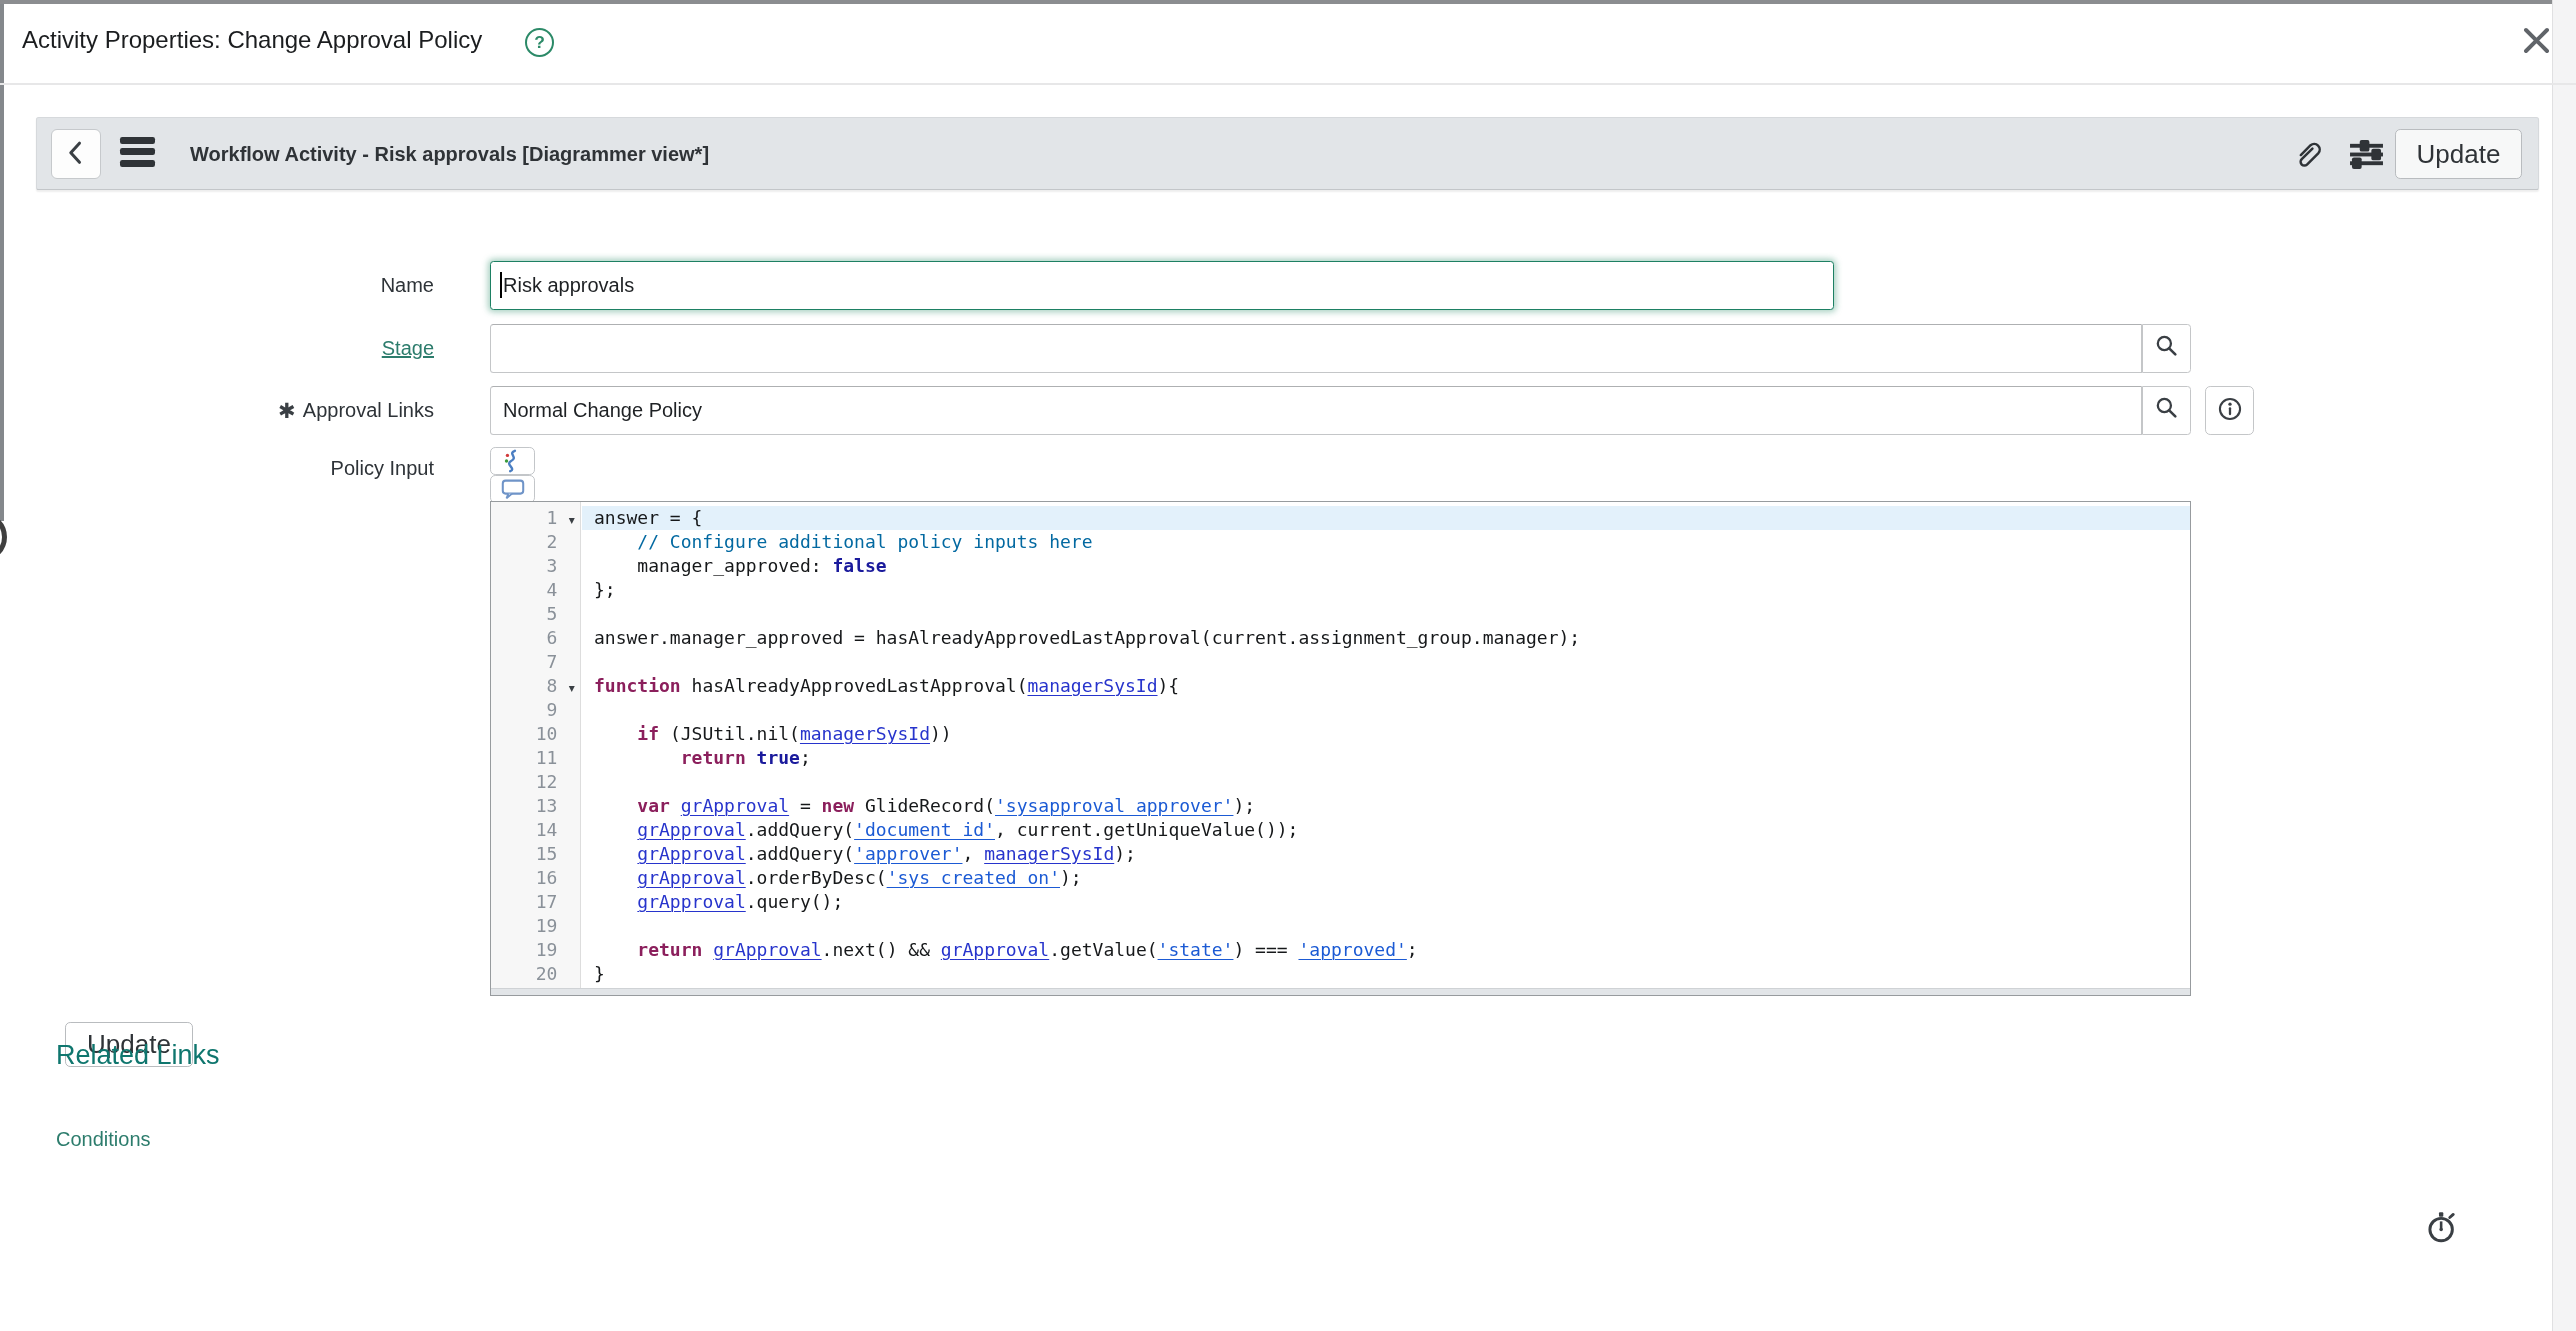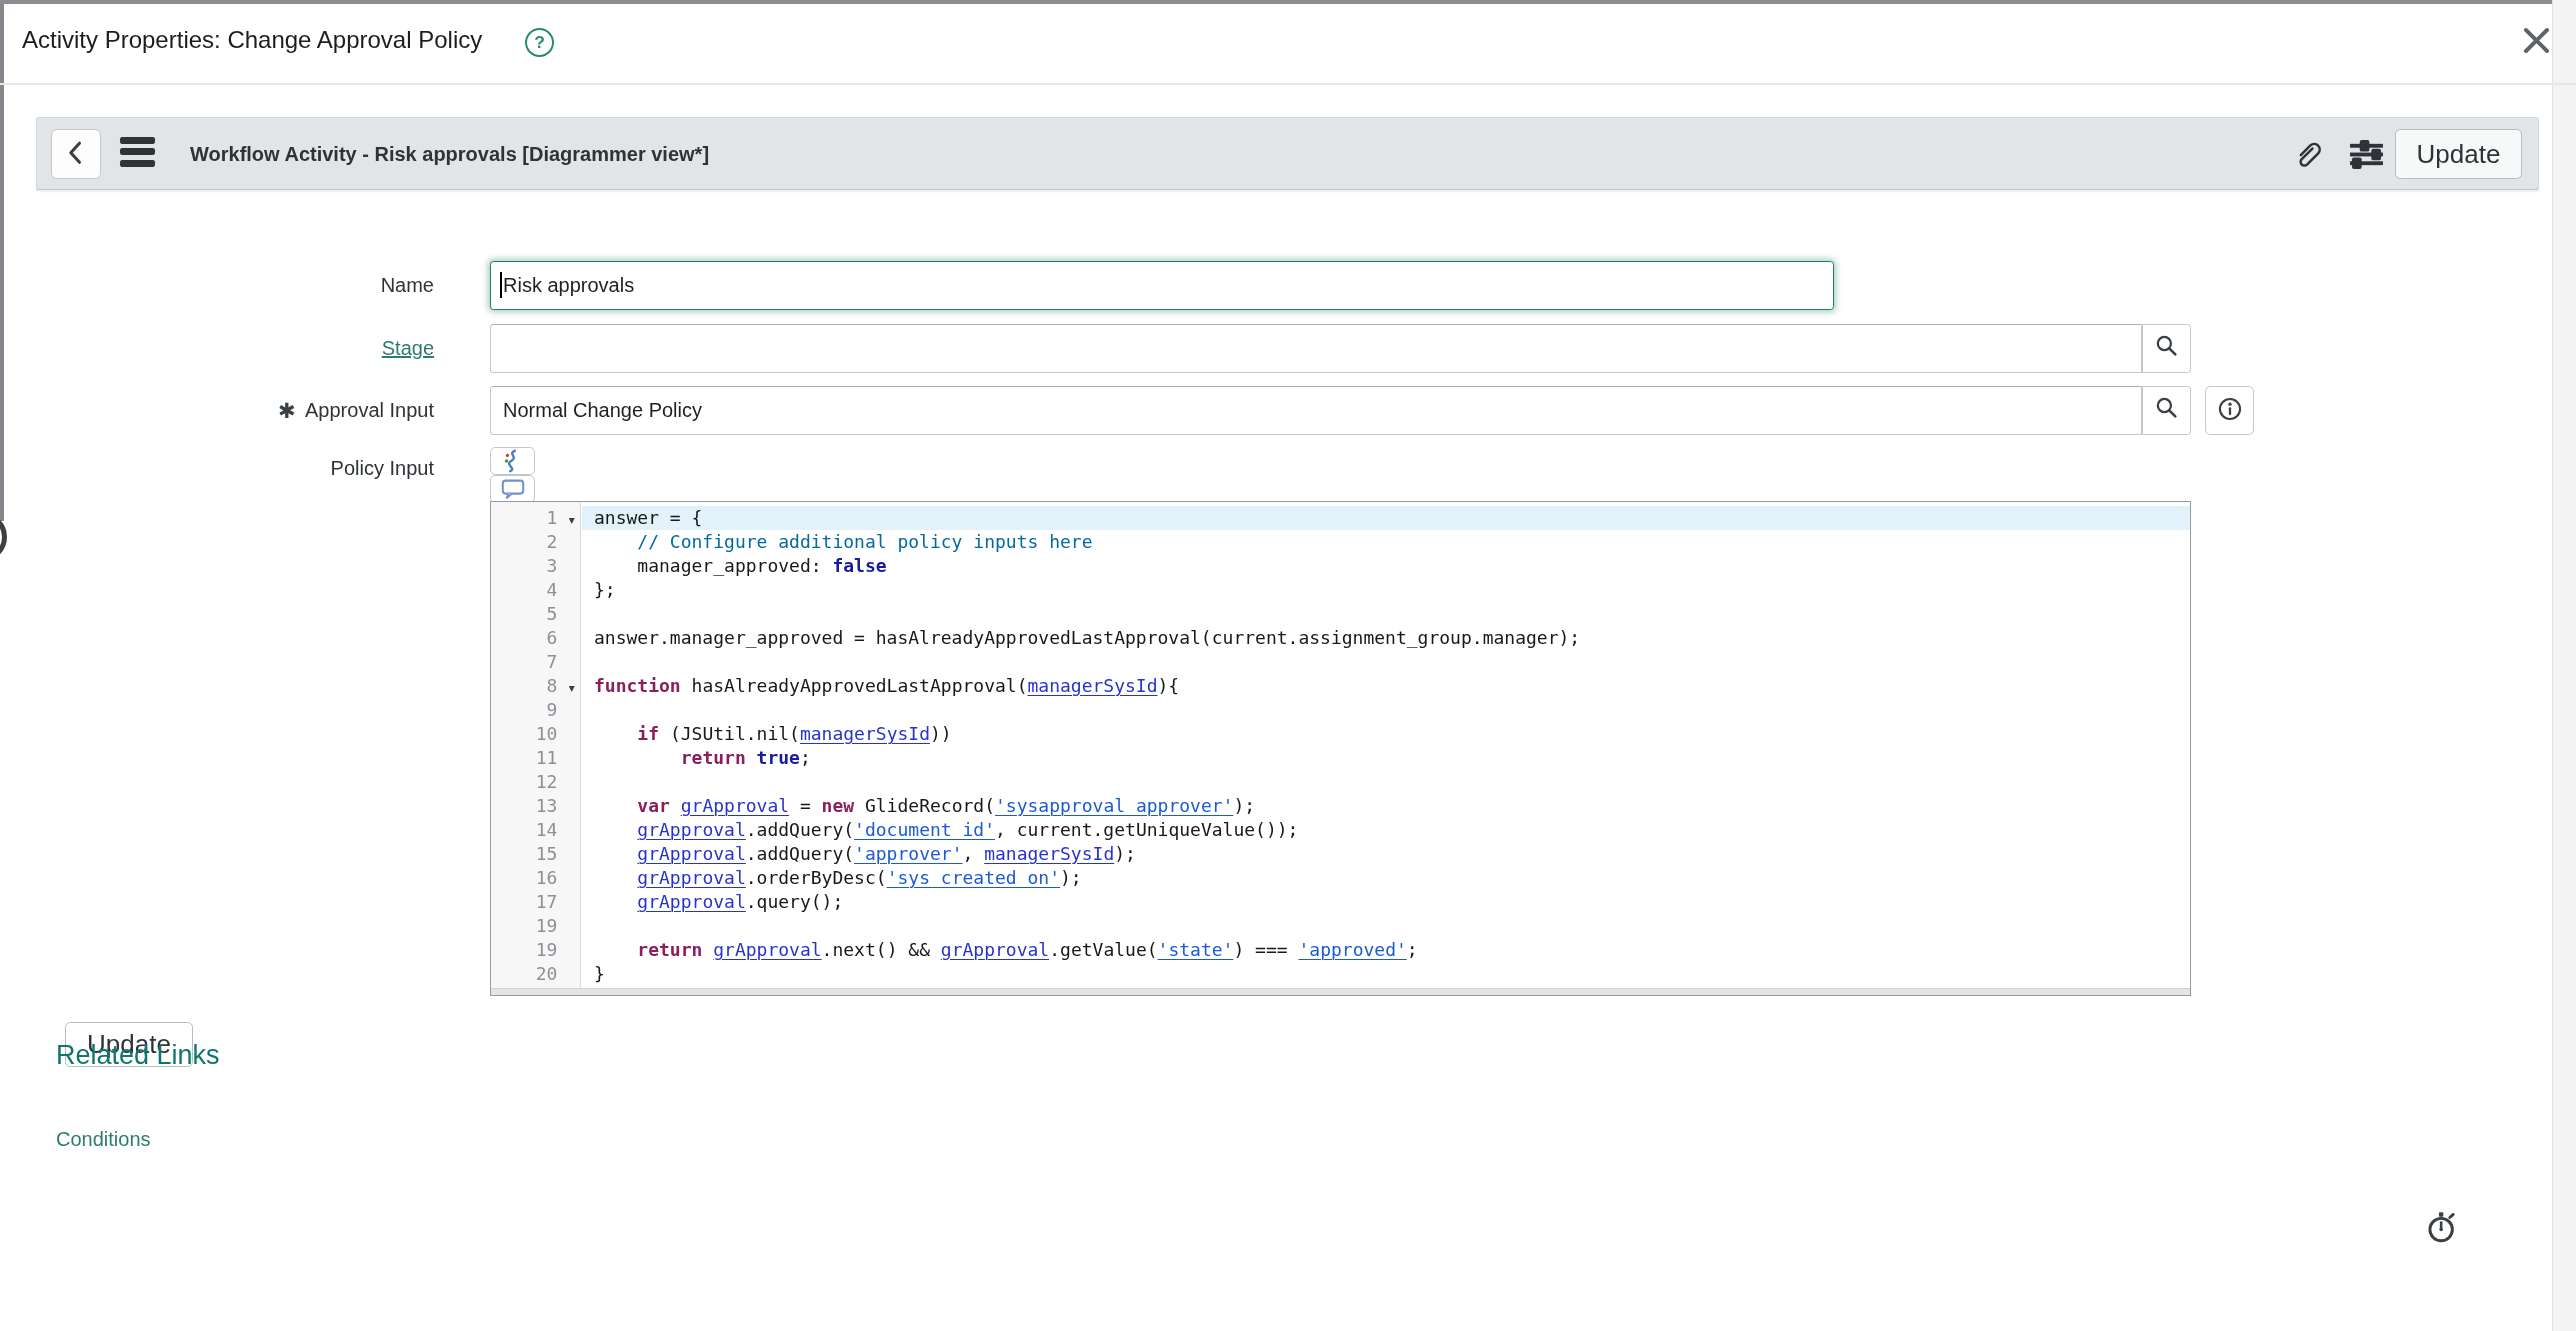--- a/index.html
+++ b/index.html
@@ -172,21 +172,21 @@
       <svg width="28" height="28" viewBox="0 0 32 32">
           <circle cx="13" cy="12" r="7.5" fill="none" stroke="#3a3f44" stroke-width="2.6"></circle>
           <line x1="18.5" y1="17.5" x2="25.5" y2="24.5" stroke="#3a3f44" stroke-width="3" stroke-linecap="round"></line>
         </svg>
     </span>
   </div>
 </div>
 
 <div class="row" style="top:386px; height:49px;">
   <span class="mand" style="line-height:49px;">✱</span>
-  <div class="row-label" style="line-height:49px;">Approval Input</div>
+  <div class="row-label" style="line-height:49px;">Approval Links</div>
   <input class="inp" style="width: 1652px; border-radius: 3.5px 0px 0px 3.5px;" value="Normal Change Policy">
   <div class="inp-btn" style="left:2142px;">
     <span>
       <svg width="28" height="28" viewBox="0 0 32 32">
           <circle cx="13" cy="12" r="7.5" fill="none" stroke="#3a3f44" stroke-width="2.6"></circle>
           <line x1="18.5" y1="17.5" x2="25.5" y2="24.5" stroke="#3a3f44" stroke-width="3" stroke-linecap="round"></line>
         </svg>
     </span>
   </div>
   <div class="sq-btn" style="left:2205px;">

